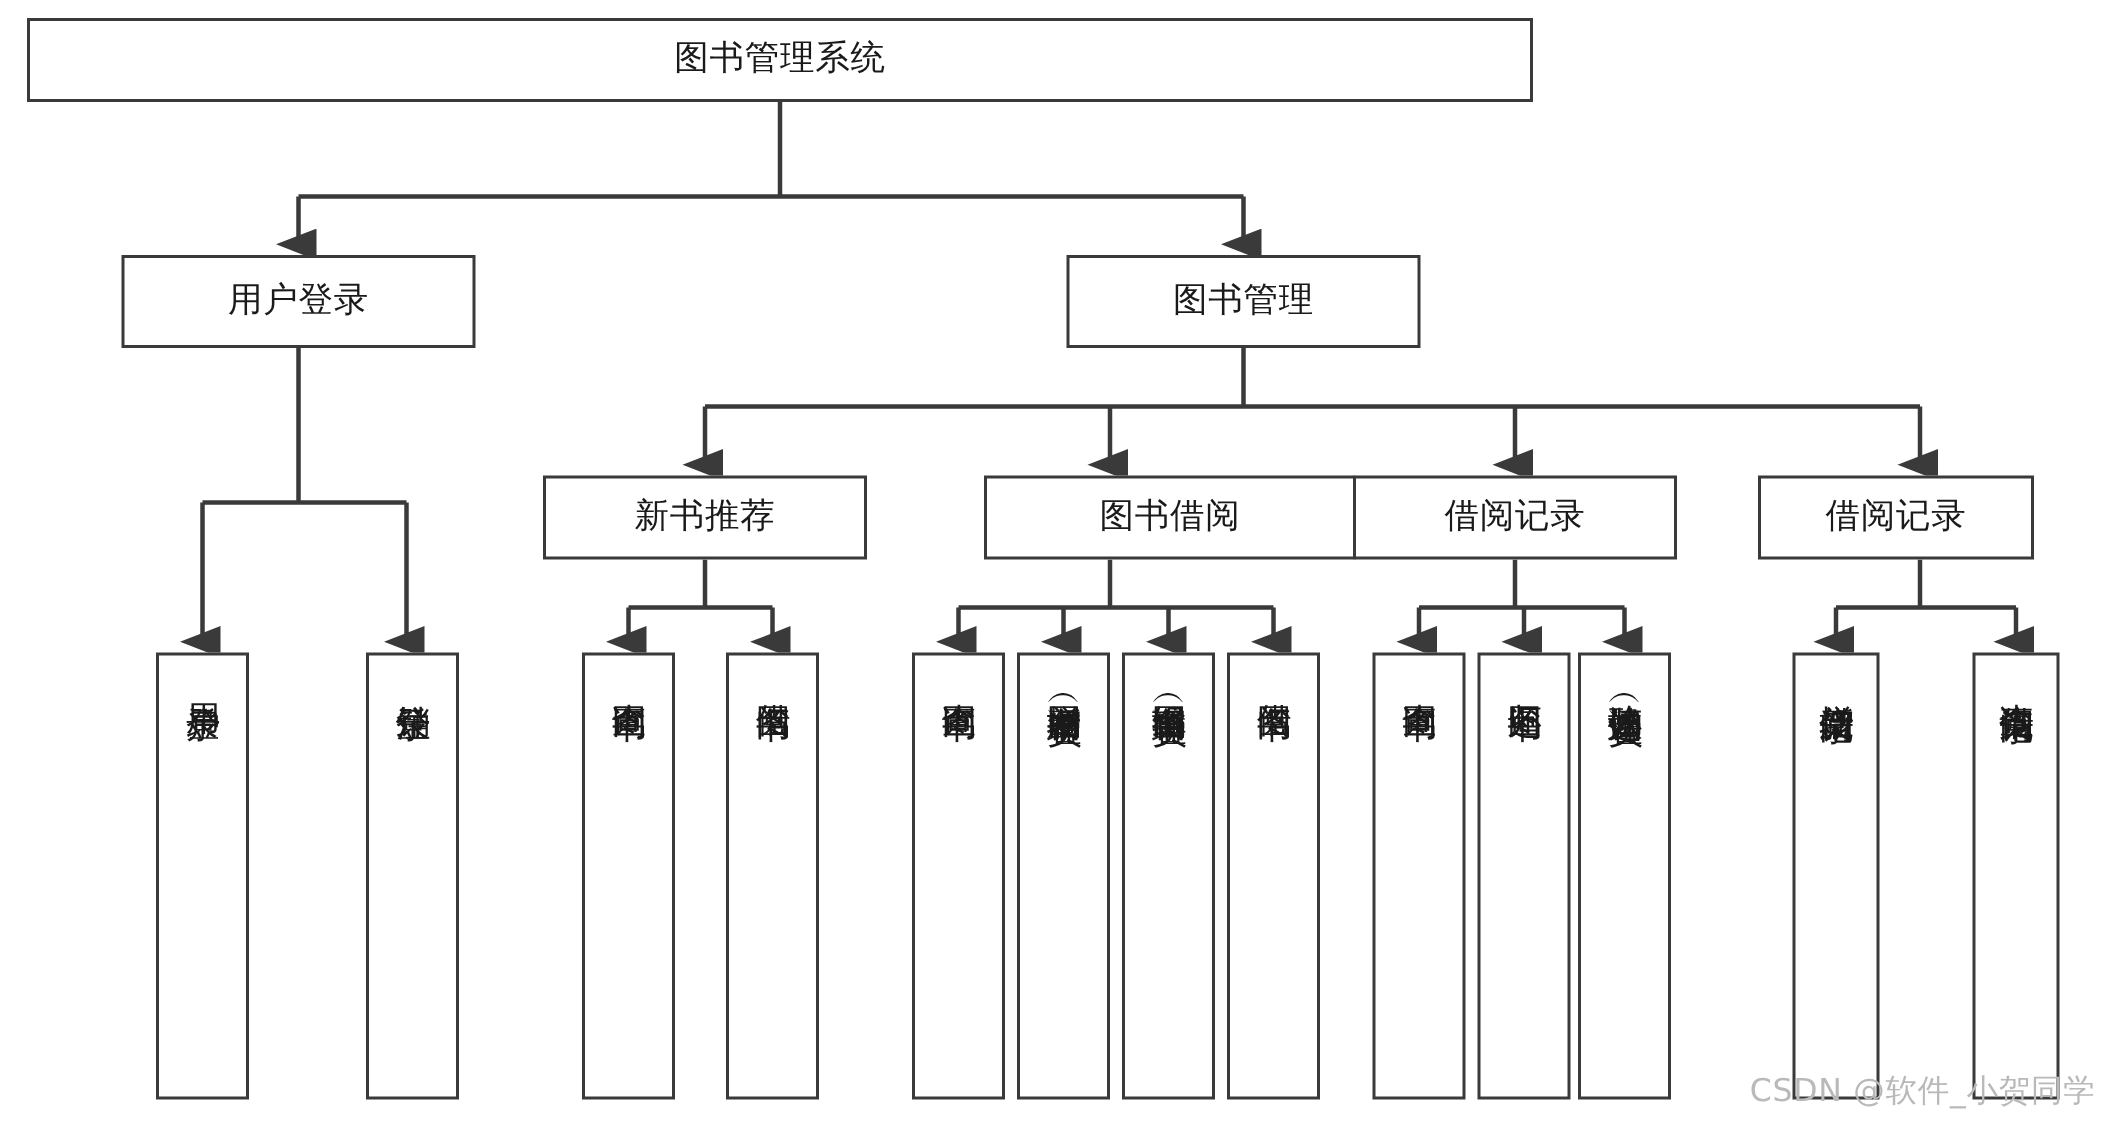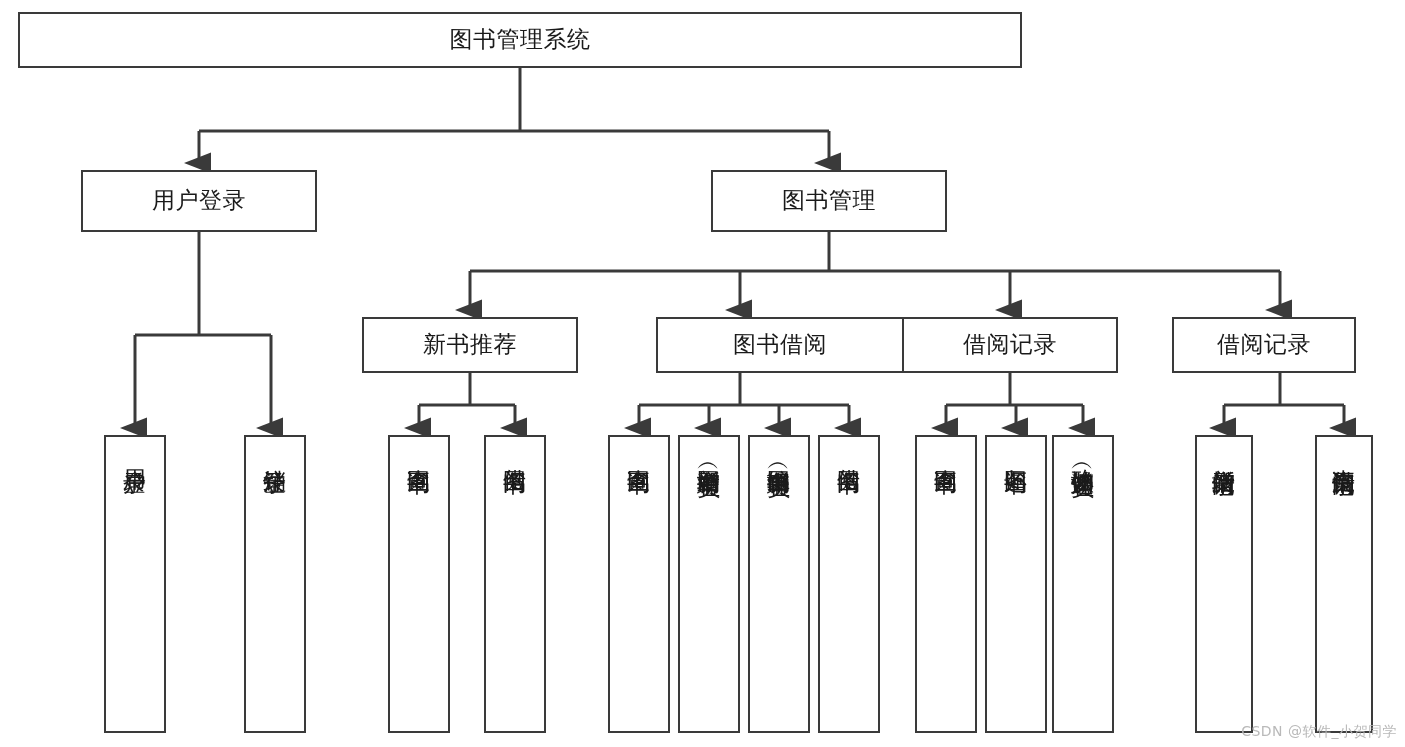--- a/index.html
+++ b/index.html
@@ -59,21 +59,21 @@
     text-orientation: upright;
     font-size: 23px;
     line-height: 1.05;
     letter-spacing: 1px;
     white-space: nowrap;
   }
   .watermark {
     position: absolute;
     right: 8px;
     bottom: 6px;
-    font-size: 14px;
+    font-size: 21px;
     color: #b9b9b9;
     letter-spacing: 0.5px;
     white-space: nowrap;
   }
 </style>
 </head>
 <body>
 
 <div id="diagram-root">
 

